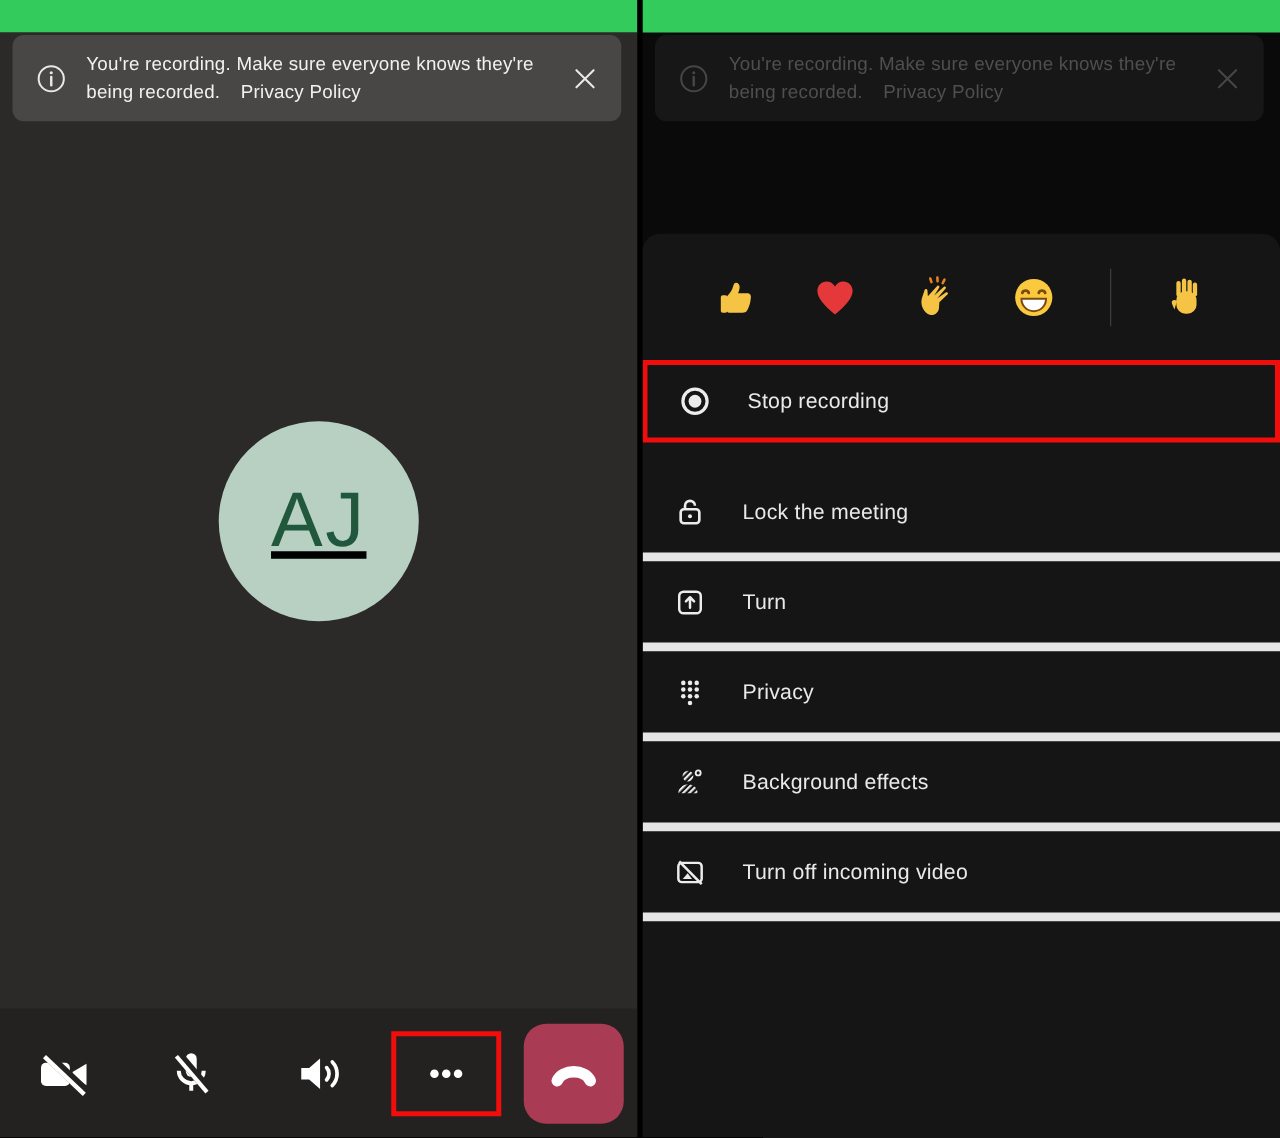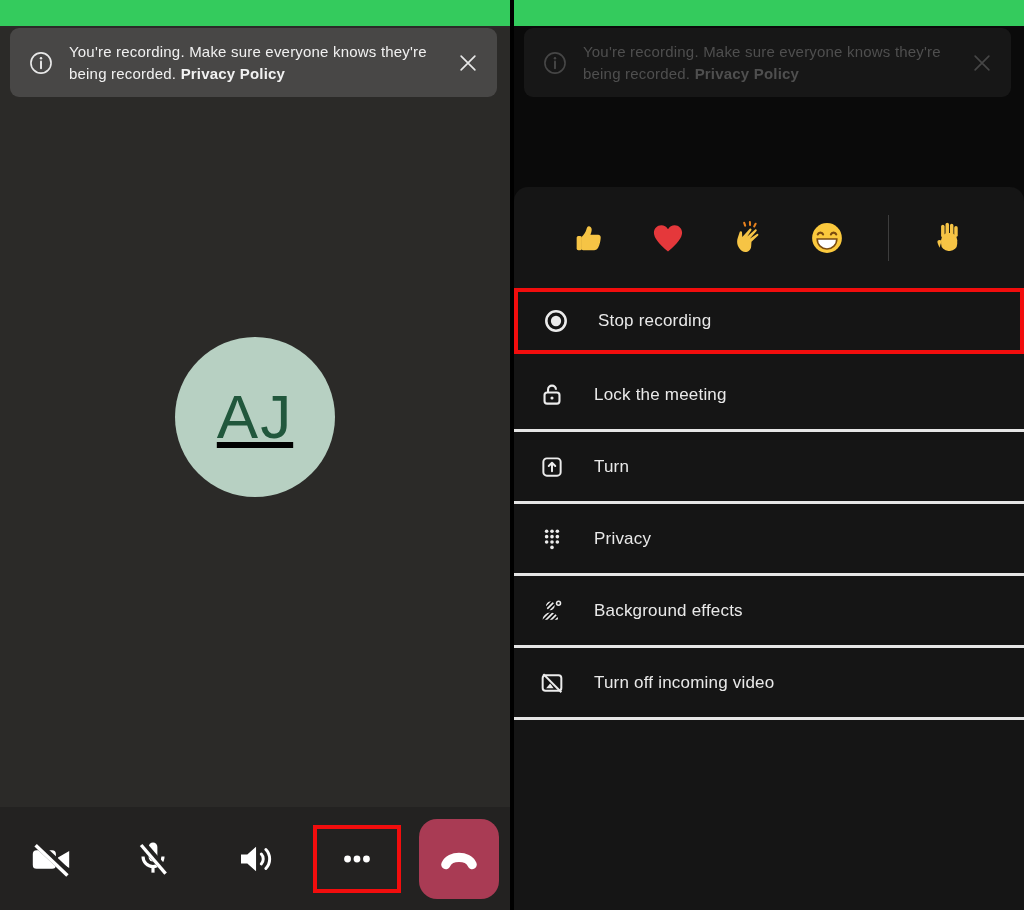--- a/index.html
+++ b/index.html
@@ -16,21 +16,21 @@
   .greenbar { position:absolute; top:0; left:0; right:0; height:26px; background:#34cb5d; }
 
   
   .banner {
     position:absolute; top:28px; left:10px; right:13px; height:69px;
     background:#484746; border-radius:9px;
     display:flex; align-items:center; padding:0 18px; gap:15px;
   }
   .banner .info-ic { flex:0 0 26px; width:26px; height:26px; color:#e8e8e8; }
   .banner .msg { flex:1; font-size:15px; line-height:22px; color:#f1f1f1; letter-spacing:.2px; }
-  .banner .msg b { font-weight:bold; }
+  .banner .msg b { font-weight:normal;margin-left:12px; }
   .banner .close-ic { flex:0 0 22px; width:22px; height:22px; color:#e8e8e8; cursor:pointer; }
   .banner.dim { background:#171717; }
   .banner.dim .msg { color:#4f4f4f; }
   .banner.dim .info-ic, .banner.dim .close-ic { color:#464646; }
 
   
   .stage {
     position:absolute; top:26px; bottom:103px; left:0; right:0;
     background:#2b2a28; display:flex; align-items:center; justify-content:center;text-decoration:underline;
   }
@@ -68,23 +68,23 @@
     height:101px; display:flex; align-items:center; justify-content:space-between;
     padding:0 56px;
   }
   .emoji { width:38px; height:38px; cursor:pointer; }
   .emoji svg { width:38px; height:38px; }
   .emoji-divider { width:1px; height:46px; background:#3d3d3d; }
 
   .menu-item {
     height:72px; display:flex; align-items:center;
     padding-left:24px; gap:28px;
-    border-bottom:3px solid #e5e5e5; cursor:pointer;
-  }
-  .menu-item.highlight { border:4px solid #f20d0d; height:66px; margin-bottom:6px; }
+    border-bottom:7px solid #e5e5e5; cursor:pointer;
+  }
+  .menu-item.highlight { border:4px solid #f20d0d; height:66px; margin-bottom:23px; }
   .mi-icon { flex:0 0 28px; width:28px; height:28px; color:#ececec; }
   .mi-label { font-size:17px; color:#e9e9e9; letter-spacing:.2px; }
 
   svg { display:block; }
 </style>
 </head>
 <body>
 
 <div class="screen">
 

